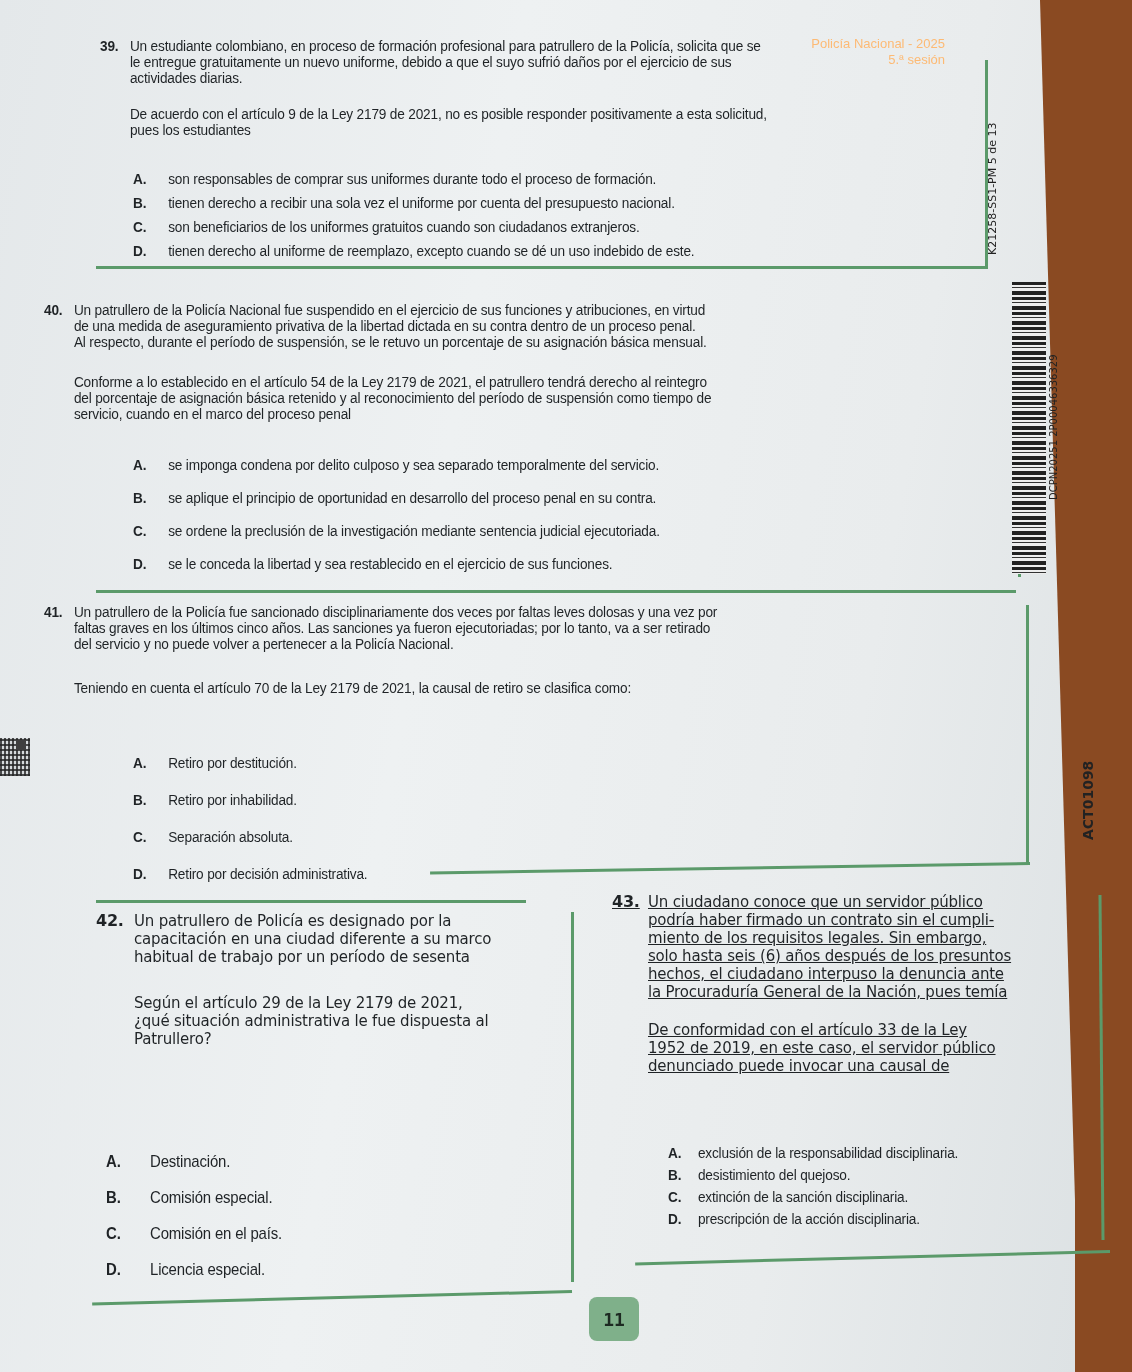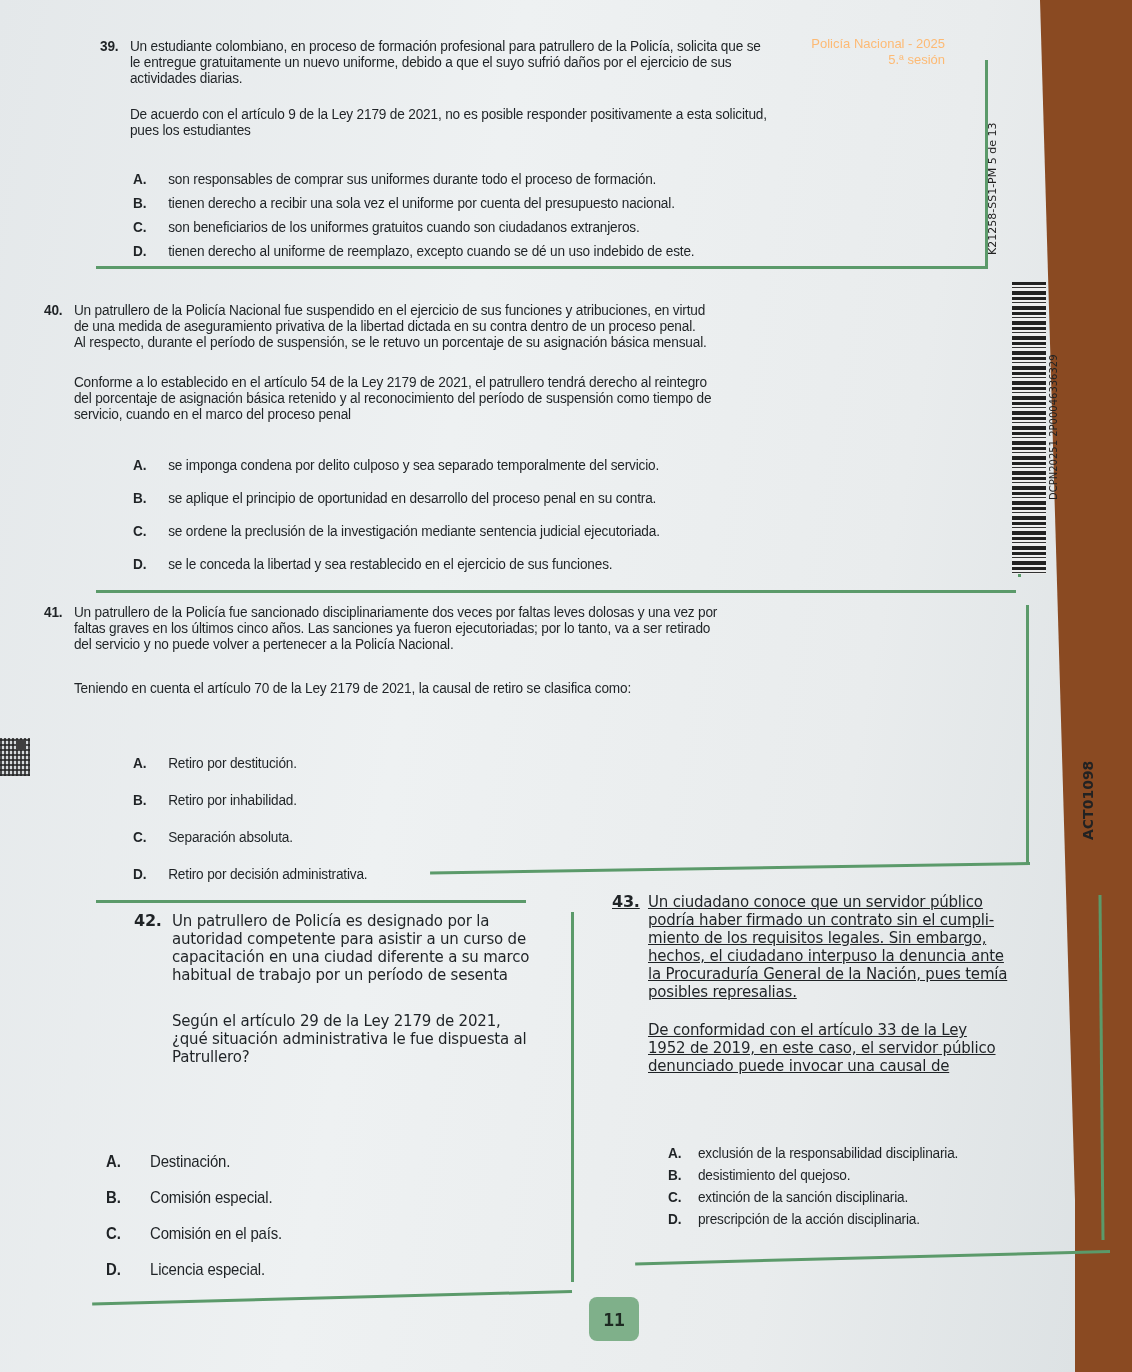--- a/index.html
+++ b/index.html
@@ -156,25 +156,24 @@
     </div>
   <div class="opt" style="height:37px">
       <span class="l">D.</span>
       <span>Retiro por decisión administrativa.</span>
     </div>
 </div>
 <div class="vrule" style="left:1026px;top:605px;height:258px;"></div>
 <div class="rule" style="left:430px;top:862px;width:600px;transform:rotate(-0.9deg);transform-origin:right center;"></div>
 
 <div class="q wide" style="left:96px;top:912px;width:470px;">
-  <div style="display:flex;margin-left:38px;">
+  <div style="display:flex;">
     <span class="qnum" style="width:38px;flex:none;font-size:16px;">42.</span>
     <div>
       <div>Un patrullero de Policía es designado por la</div>
-      <div>autoridad competente para asistir a un curso de</div>
       <div>capacitación en una ciudad diferente a su marco</div>
       <div>habitual de trabajo por un período de sesenta</div>
       <div style="height:28px"></div>
       <div>Según el artículo 29 de la Ley 2179 de 2021,</div>
       <div>¿qué situación administrativa le fue dispuesta al</div>
       <div>Patrullero?</div>
     </div>
   </div>
 </div>
 <div class="q narrow" style="left:106px;top:1152px;width:460px;font-size:17px;">
@@ -199,23 +198,23 @@
 <div class="rule" style="left:96px;top:900px;width:430px;"></div>
 <div class="rule" style="left:92px;top:1290px;width:480px;transform:rotate(-1.5deg);transform-origin:right center;"></div>
 
 <div class="q wide" style="left:612px;top:893px;width:480px;text-decoration:underline;">
   <div style="display:flex;">
     <span class="qnum" style="width:36px;flex:none;font-size:16px;">43.</span>
     <div>
       <div>Un ciudadano conoce que un servidor público</div>
       <div>podría haber firmado un contrato sin el cumpli-</div>
       <div>miento de los requisitos legales. Sin embargo,</div>
+      <div>solo hasta seis (6) años después de los presuntos</div>
       <div>hechos, el ciudadano interpuso la denuncia ante</div>
       <div>la Procuraduría General de la Nación, pues temía</div>
-      <div>posibles represalias.</div>
       <div style="height:20px"></div>
       <div>De conformidad con el artículo 33 de la Ley</div>
       <div>1952 de 2019, en este caso, el servidor público</div>
       <div>denunciado puede invocar una causal de</div>
     </div>
   </div>
 </div>
 <div class="q narrow" style="left:668px;top:1144px;width:490px;">
   <div class="opt" style="height:22px">
       <span class="l" style="width:34px">A.</span>

